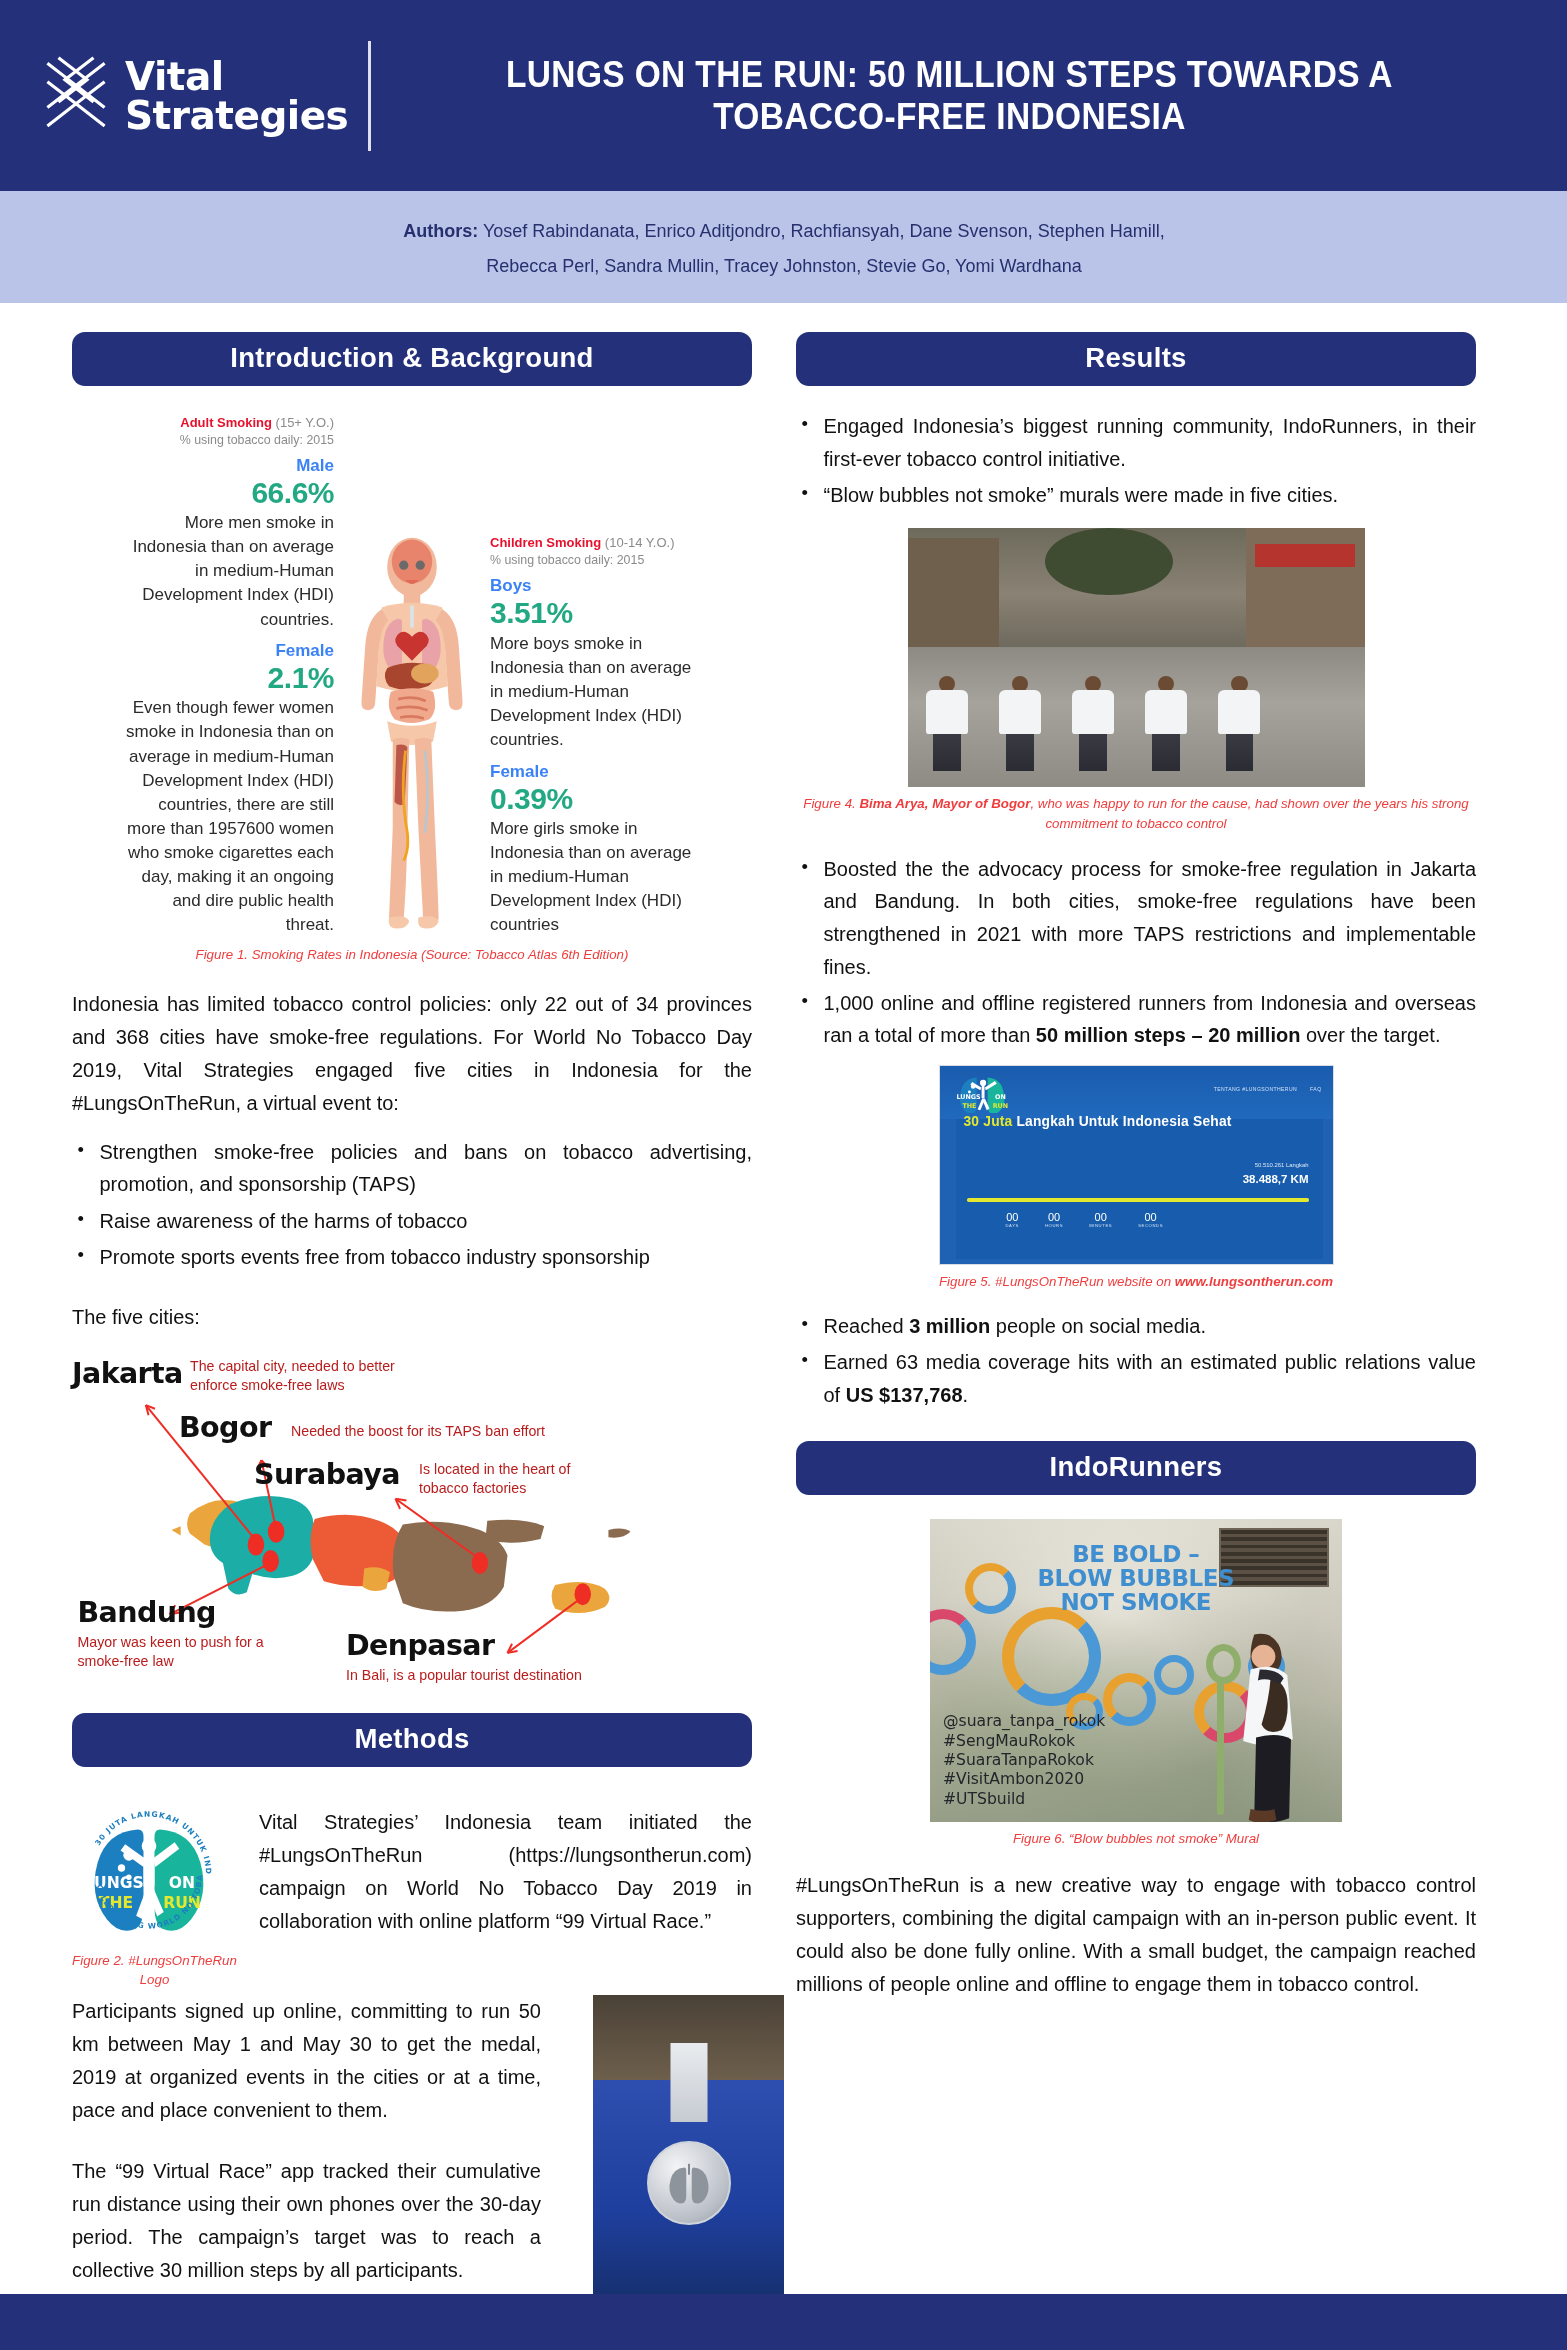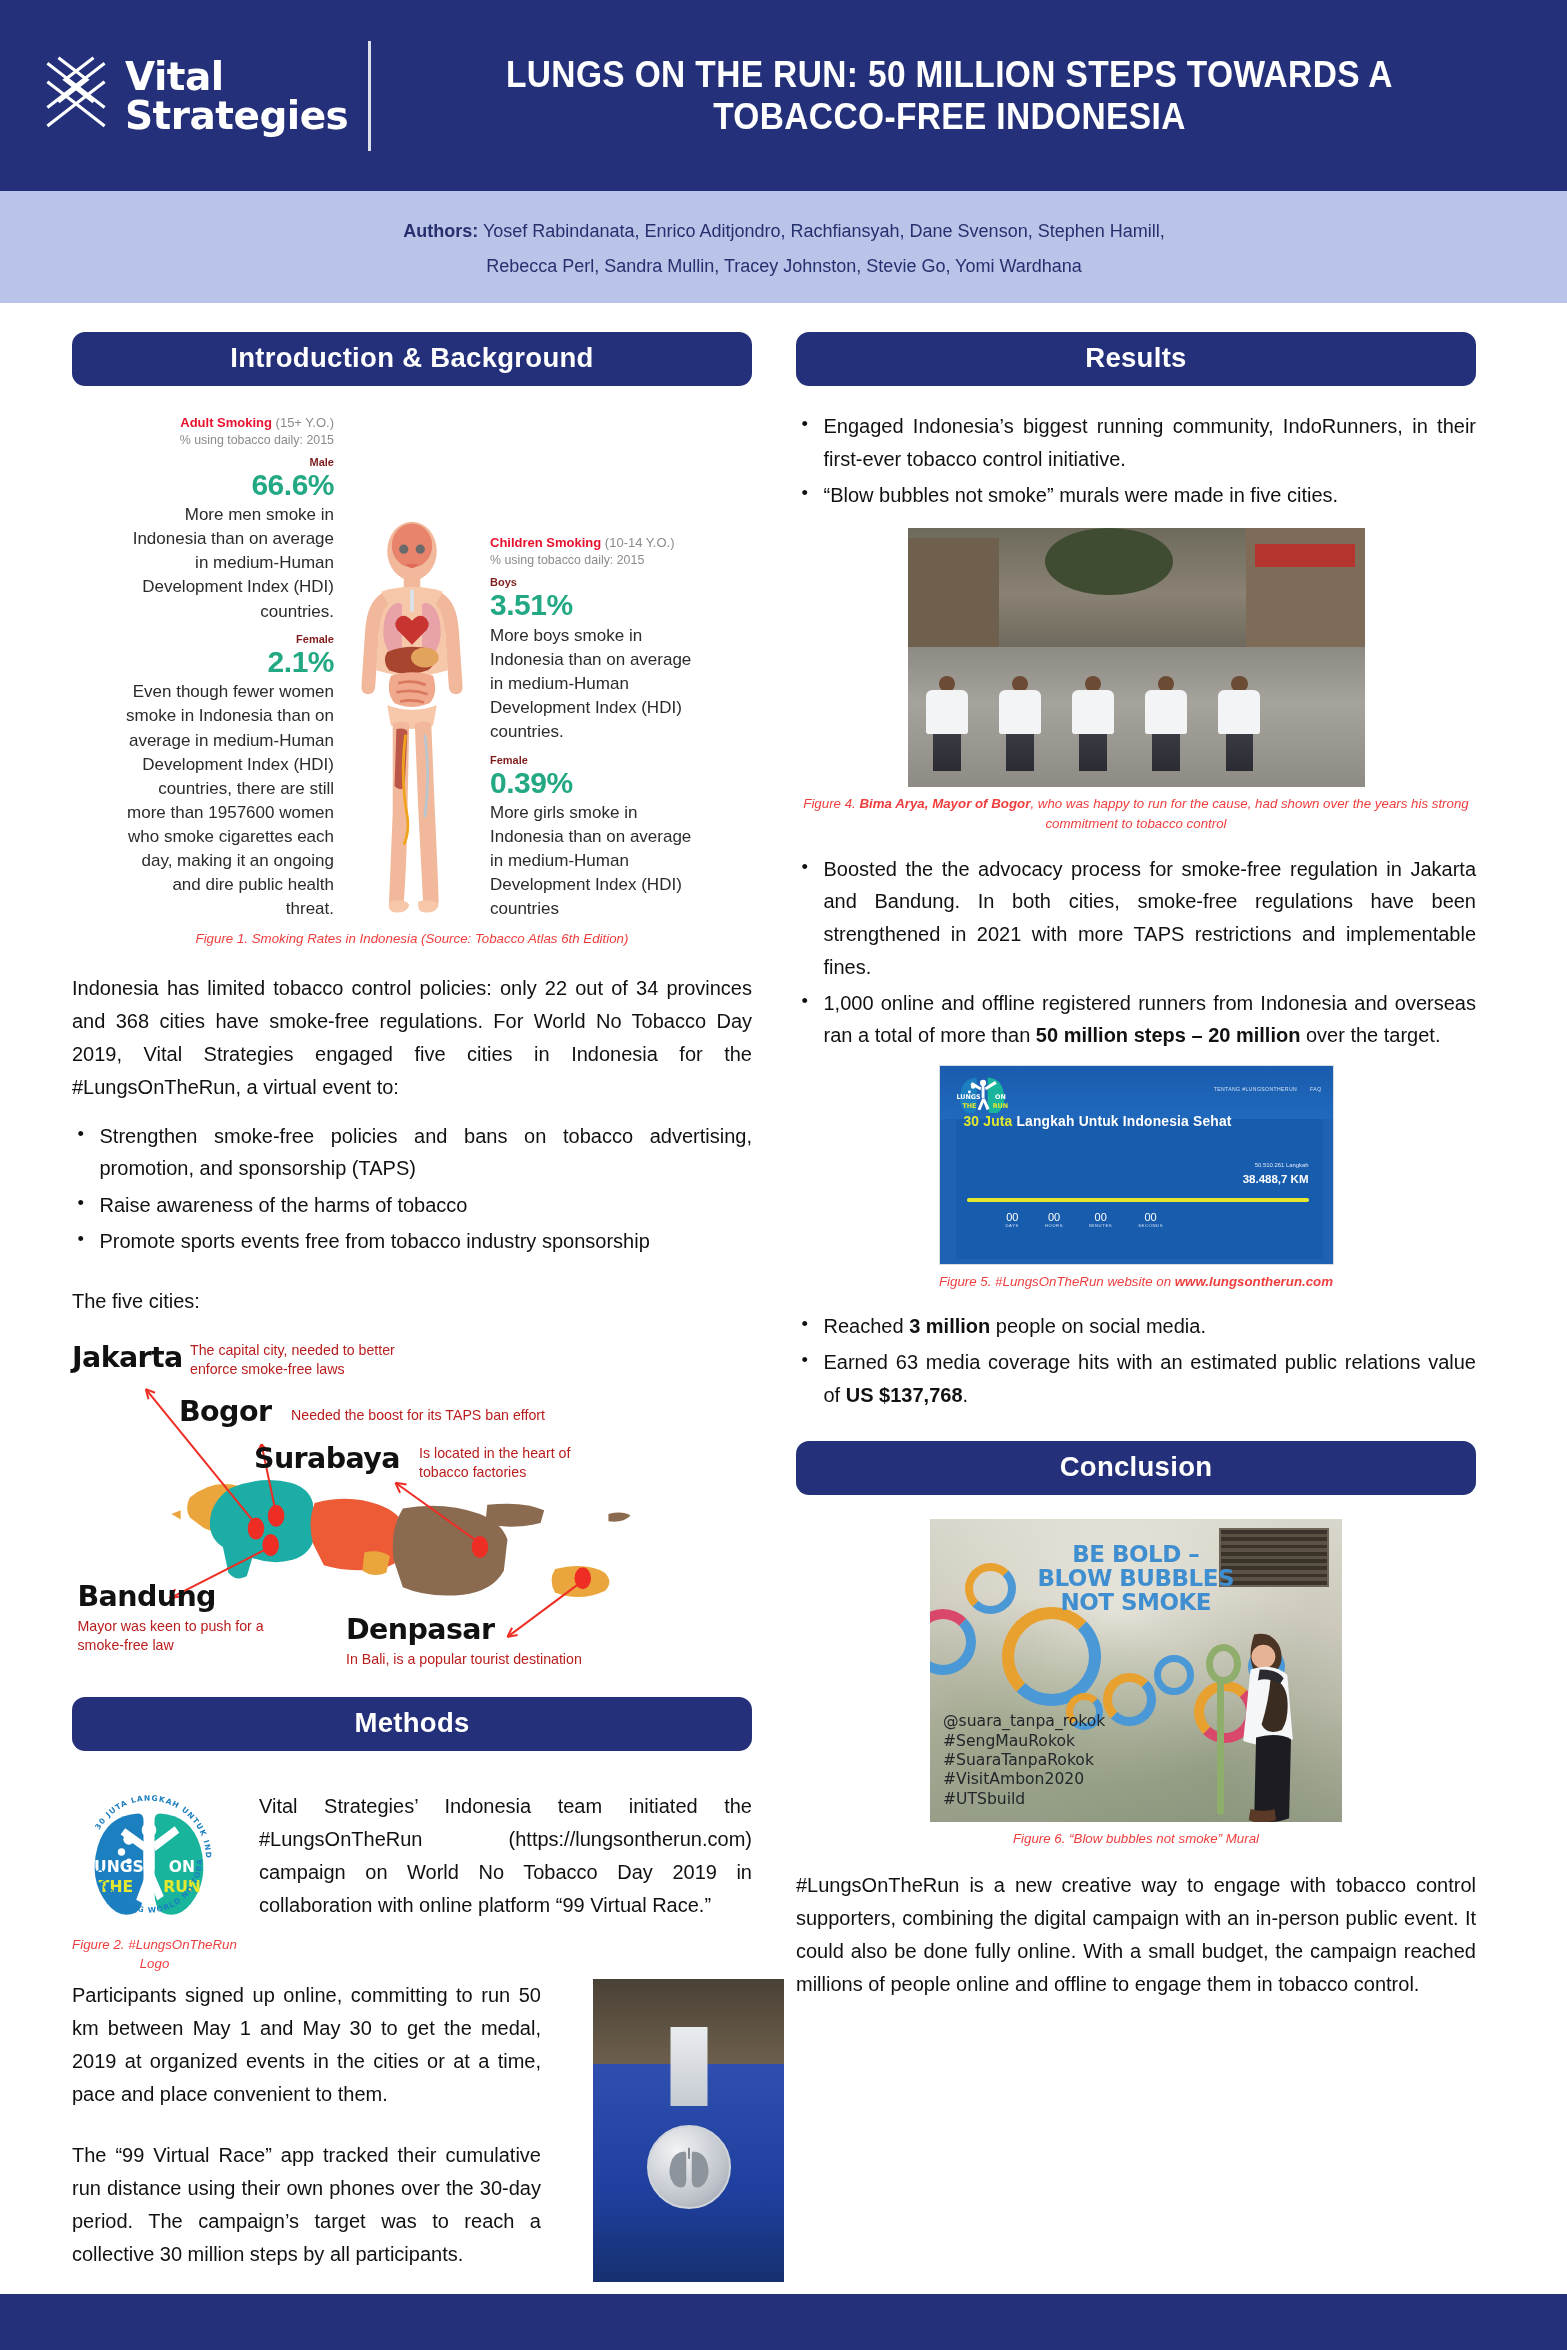--- a/index.html
+++ b/index.html
@@ -147,21 +147,21 @@
     gap: 0px;
     margin-bottom: 3.7px;
     align-items: flex-end;
   }
   .stat-col { width: 211px; padding-top: 3.7px; }
   .stat-col.right-col { text-align: left; }
   .stat-col.left-col { text-align: right; }
   .stat-head { font-size: 13px; line-height: 1.45; color: #8b8b8b; }
   .stat-head .red { color: #e8112d; font-weight: bold; }
   .stat-sub { font-size: 12.4px; color: #8b8b8b; }
-  .stat-label { font-size: 11px; font-weight: bold; color: #7f1d1d; margin-top: 9.2px; }
+  .stat-label { font-size: 17px; font-weight: bold; color: #3b82f6; margin-top: 9.2px; }
   .stat-big {
     font-size: 30px;
     font-weight: bold;
     color: #23a884;
     line-height: 1.12;
     letter-spacing: -0.5px;
   }
   .stat-note { font-size: 17px; line-height: 1.42; color: #2b2b2b; margin-top: 1.8px; }
 
   .body-figure { width: 156px; flex: 0 0 156px; position: relative; }
@@ -665,21 +665,21 @@
 
       <div style="height:18.4px"></div>
 
       <ul class="blist">
         <li><span>Reached </span><b>3 million</b><span> people on social media.</span></li>
         <li><span>Earned 63 media coverage hits with an estimated public relations value of </span><b>US $137,768</b><span>.</span></li>
       </ul>
 
       <div style="height:16.5px"></div>
 
-      <div class="sec-head">Conclusion</div>
+      <div class="sec-head">IndoRunners</div>
 
       <div class="mural">
         <div class="mural-wall"></div>
         <div class="mural-window"></div>
 
         <div class="mural-bubble" style="left:35px;  top:44px;  width:51px;  height:51px;  border-width:8.3px;  border-color:#e8a12e #4a98d6 #4a98d6 #e8a12e;"></div>
         <div class="mural-bubble" style="left:72px;  top:88px;  width:99px; height:99px; border-width:12px; border-color:#e8a12e #4a98d6 #4a98d6 #e8a12e;"></div>
         <div class="mural-bubble" style="left:-20px; top:90px;  width:66px;  height:66px;  border-width:10px; border-color:#d9476b #4a98d6 #4a98d6 #d9476b;"></div>
         <div class="mural-bubble" style="left:173px; top:154px; width:53px;  height:53px;  border-width:9.2px; border-color:#e8a12e #4a98d6 #4a98d6 #e8a12e;"></div>
         <div class="mural-bubble" style="left:224px; top:136px; width:40px;  height:40px;  border-width:7.3px;  border-color:#4a98d6;"></div>

